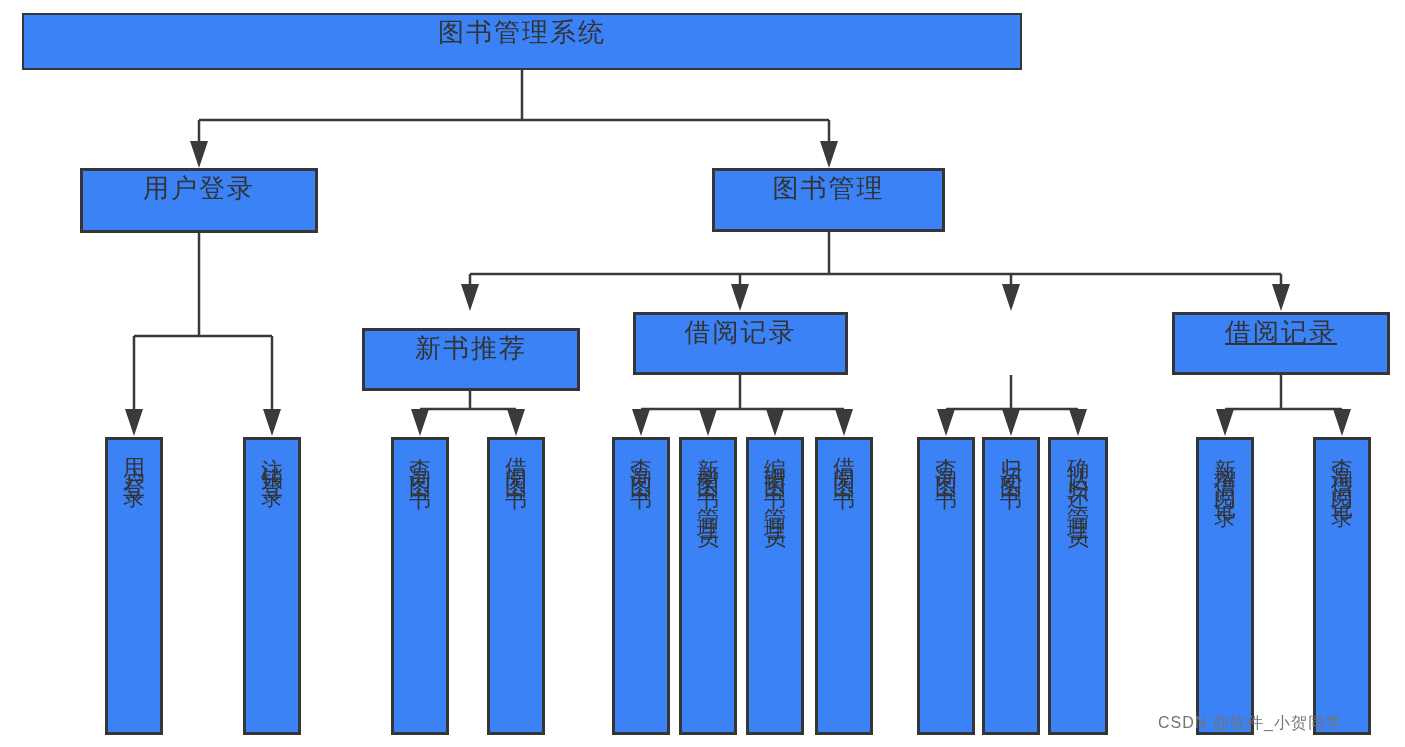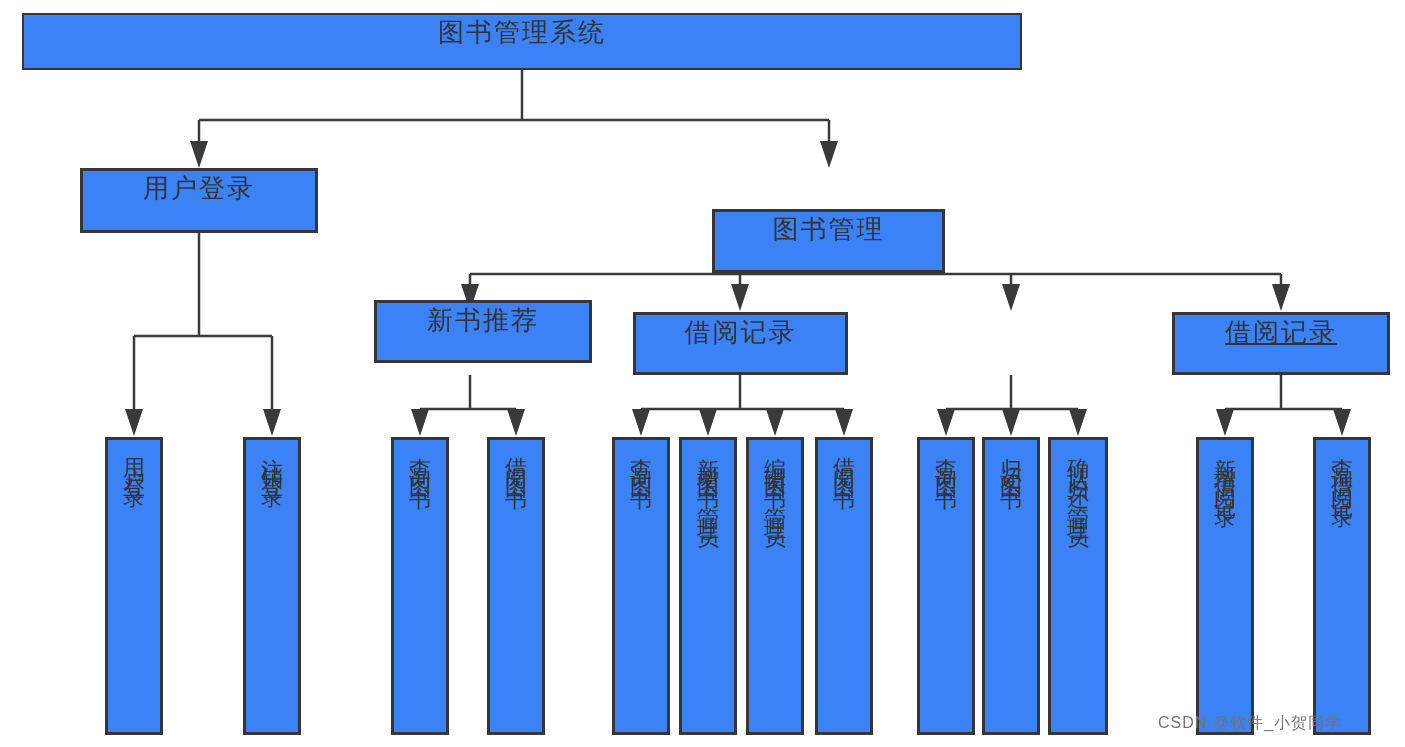--- a/index.html
+++ b/index.html
@@ -92,25 +92,25 @@
     <use href="#ah" x="1342" y="436"></use>
   </svg>
 
   <div class="node root" style="left:22px; top:13px; width:1000px; height:57px;">
     <span class="hlabel">图书管理系统</span>
   </div>
 
   <div class="node" style="left:80px; top:168px; width:238px; height:65px;">
     <span class="hlabel">用户登录</span>
   </div>
-  <div class="node" style="left:712px; top:168px; width:233px; height:64px;margin-top:41px;">
+  <div class="node" style="left:712px; top:168px; width:233px; height:64px;">
     <span class="hlabel">图书管理</span>
   </div>
 
-  <div class="node" style="left:362px; top:300px; width:218px; height:63px;margin-left:12px;">
+  <div class="node" style="left:362px; top:328px; width:218px; height:63px;">
     <span class="hlabel">新书推荐</span>
   </div>
   <div class="node" style="left:633px; top:312px; width:215px; height:63px;">
     <span class="hlabel">借阅记录</span>
   </div>
   <div class="node" style="left:1172px; top:312px; width:218px; height:63px;text-decoration:underline;">
     <span class="hlabel">借阅记录</span>
   </div>
 
   <div class="node" style="left:105px; top:437px; width:58px; height:298px;">

